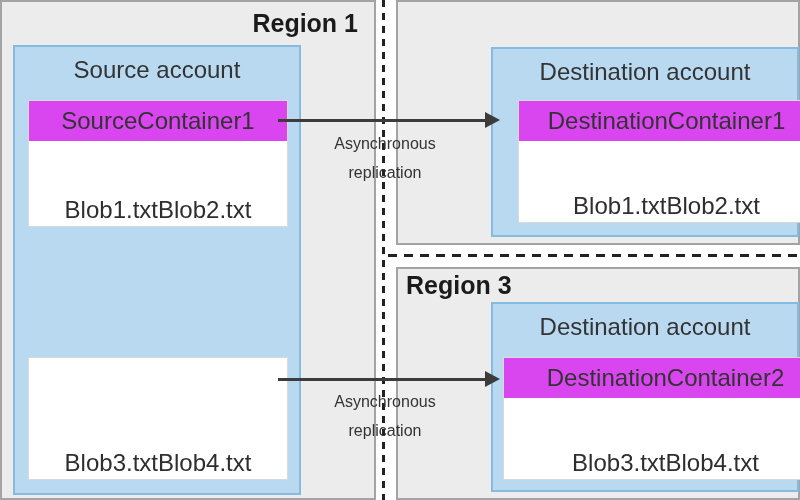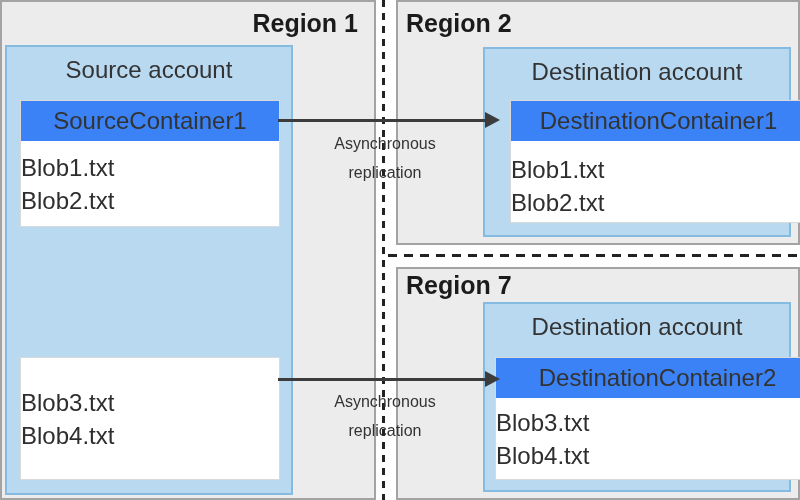--- a/index.html
+++ b/index.html
@@ -26,20 +26,21 @@
     color: #1b1b1b;
     line-height: 28px;
     z-index: 4;
     white-space: nowrap;
   }
   .account {
     position: absolute;
     background: #b9d9f1;
     border: 2px solid #85bbe1;
     box-sizing: border-box;
+    margin-left: 8px;
   }
   .account-title {
     position: absolute;
     left: 0;
     width: 100%;
     text-align: center;
     font-size: 24px;
     line-height: 28px;
     color: #333333;
     white-space: nowrap;
@@ -48,33 +49,33 @@
     position: absolute;
     background: #ffffff;
     border: 1px solid #d9d9d9;
     box-sizing: border-box;
     display: flex;
     flex-direction: column;
   }
   .container-header {
     height: 40px;
     flex: 0 0 40px;
-    background: #3b82f6;
+    background: #d946ef;
     display: flex;
     align-items: center;
     justify-content: center;
     font-size: 24px;
     color: #333333;
     white-space: nowrap;
   }
   .container-body {
     flex: 1 1 auto;
     display: flex;
-    flex-direction: column;
-    align-items: flex-start;
+    flex-direction: row;
+    align-items: flex-end;
     justify-content: center;
   }
   .blob-line {
     font-size: 24px;
     line-height: 33px;
     color: #2e2e2e;
     white-space: nowrap;
   }
   .dash-v {
     position: absolute;
@@ -162,22 +163,21 @@
         <div class="container-header">DestinationContainer2</div>
         <div class="container-body">
           <div class="blob-line">Blob3.txt</div>
           <div class="blob-line">Blob4.txt</div>
         </div>
       </div>
     </div>
   </div>
 
   <div class="region-label" style="left:153px; top:9px; width:205px; text-align:right;">Region 1</div>
-  <div class="region-label" style="left:406px; top:9px;">Region 2</div>
-  <div class="region-label" style="left:406px; top:271px;">Region 7</div>
+  <div class="region-label" style="left:406px; top:271px;">Region 3</div>
 
   <div class="dash-v"></div>
   <div class="dash-h"></div>
 
   <div class="arrow-line" style="left:278px; top:119px; width:207px;"></div>
   <div class="arrow-head" style="left:485px; top:112px;"></div>
   <div class="arrow-label" style="left:285px; top:129px;">
     <span>Asynchronous</span>
     <span>replication</span>
   </div>

